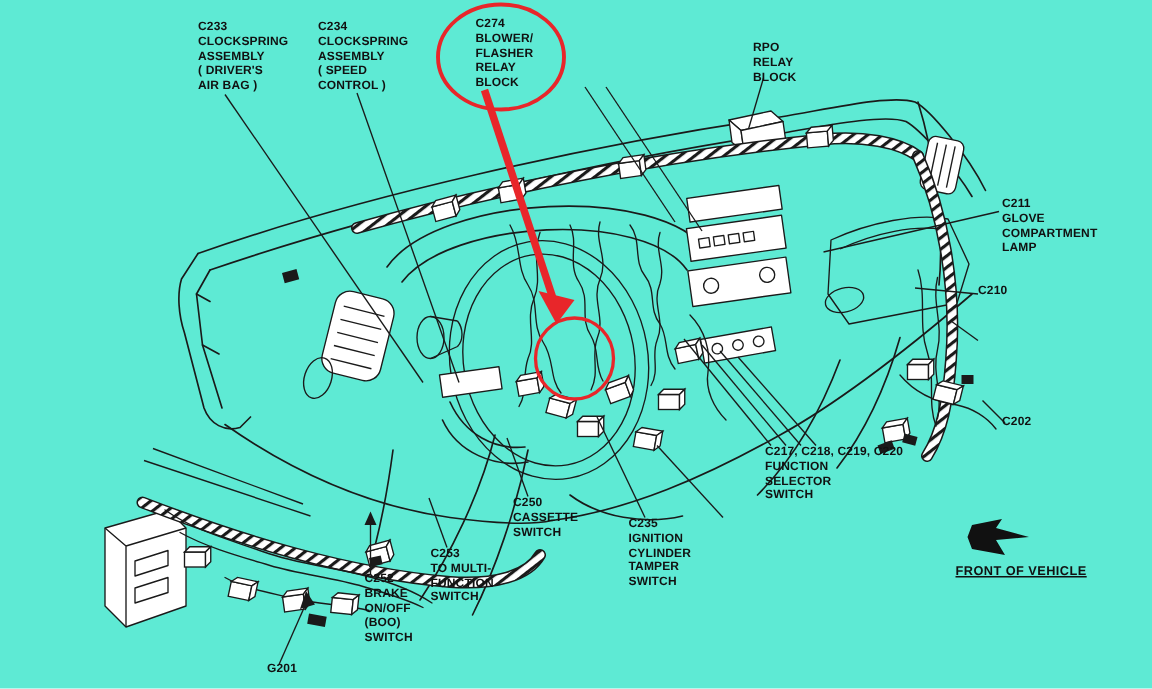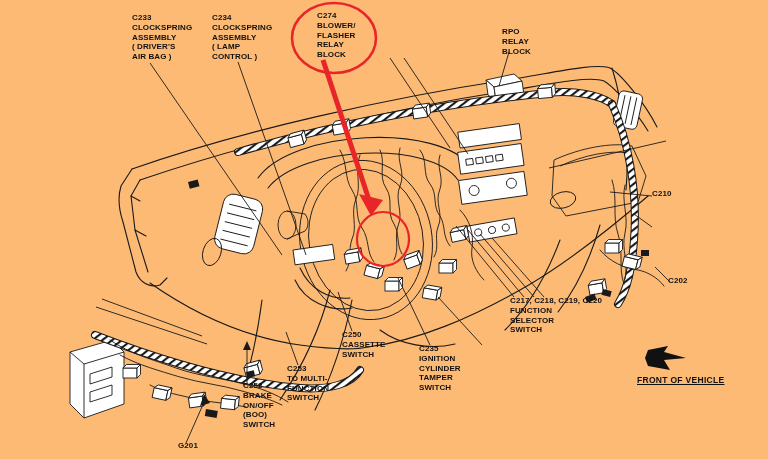--- a/index.html
+++ b/index.html
@@ -1,16 +1,16 @@
 <!DOCTYPE html>
 <html><head>
 <meta charset="utf-8">
 <style>
   html,body{margin:0;padding:0;background:#fff;}
-  .stage{position:relative;width:768px;height:459px;background:#fdba74;overflow:hidden;
+  .stage{position:relative;width:768px;height:459px;background:#5eead4;overflow:hidden;
          font-family:"Liberation Sans", sans-serif;}
   .stage svg{position:absolute;left:0;top:0;}
   .callout{position:absolute;font-weight:bold;font-size:8px;line-height:1.22;
            white-space:pre-line;color:#111;letter-spacing:.1px;z-index:5;}
   .fov-label{position:absolute;font-weight:bold;font-size:8.5px;letter-spacing:.3px;
              color:#111;text-decoration:underline;z-index:5;padding-left:11px;}
 </style>
 </head>
 <body>
 
@@ -209,30 +209,34 @@
 </svg>
 
 <div class="callout" style="left:132px;top:13px">C233
 CLOCKSPRING
 ASSEMBLY
 ( DRIVER'S
 AIR BAG )</div>
 <div class="callout" style="left:212px;top:13px">C234
 CLOCKSPRING
 ASSEMBLY
-( LAMP
+( SPEED
 CONTROL )</div>
 <div class="callout" style="left:317px;top:11px">C274
 BLOWER/
 FLASHER
 RELAY
 BLOCK</div>
 <div class="callout" style="left:502px;top:27px">RPO
 RELAY
 BLOCK</div>
+<div class="callout" style="left:668px;top:131px">C211
+GLOVE
+COMPARTMENT
+LAMP</div>
 <div class="callout" style="left:652px;top:189px">C210</div>
 <div class="callout" style="left:668px;top:276px">C202</div>
 <div class="callout" style="left:510px;top:296px">C217, C218, C219, C220
 FUNCTION
 SELECTOR
 SWITCH</div>
 <div class="callout" style="left:419px;top:344px">C235
 IGNITION
 CYLINDER
 TAMPER

